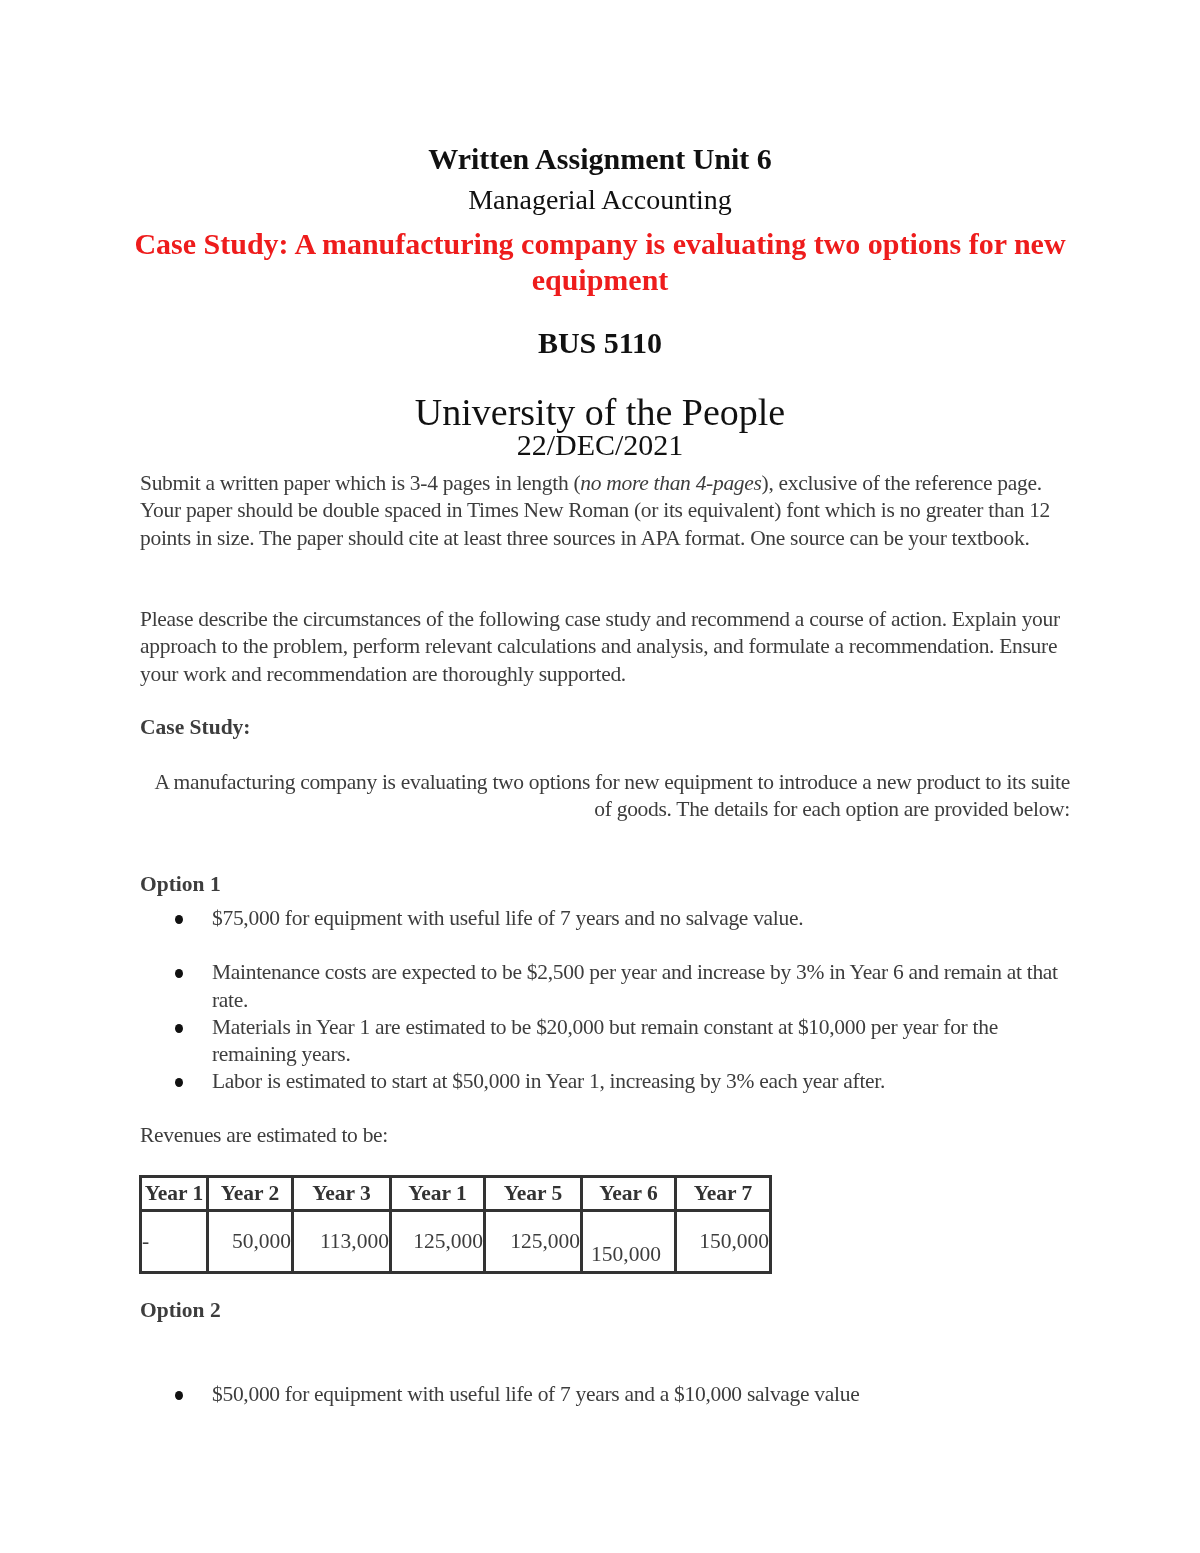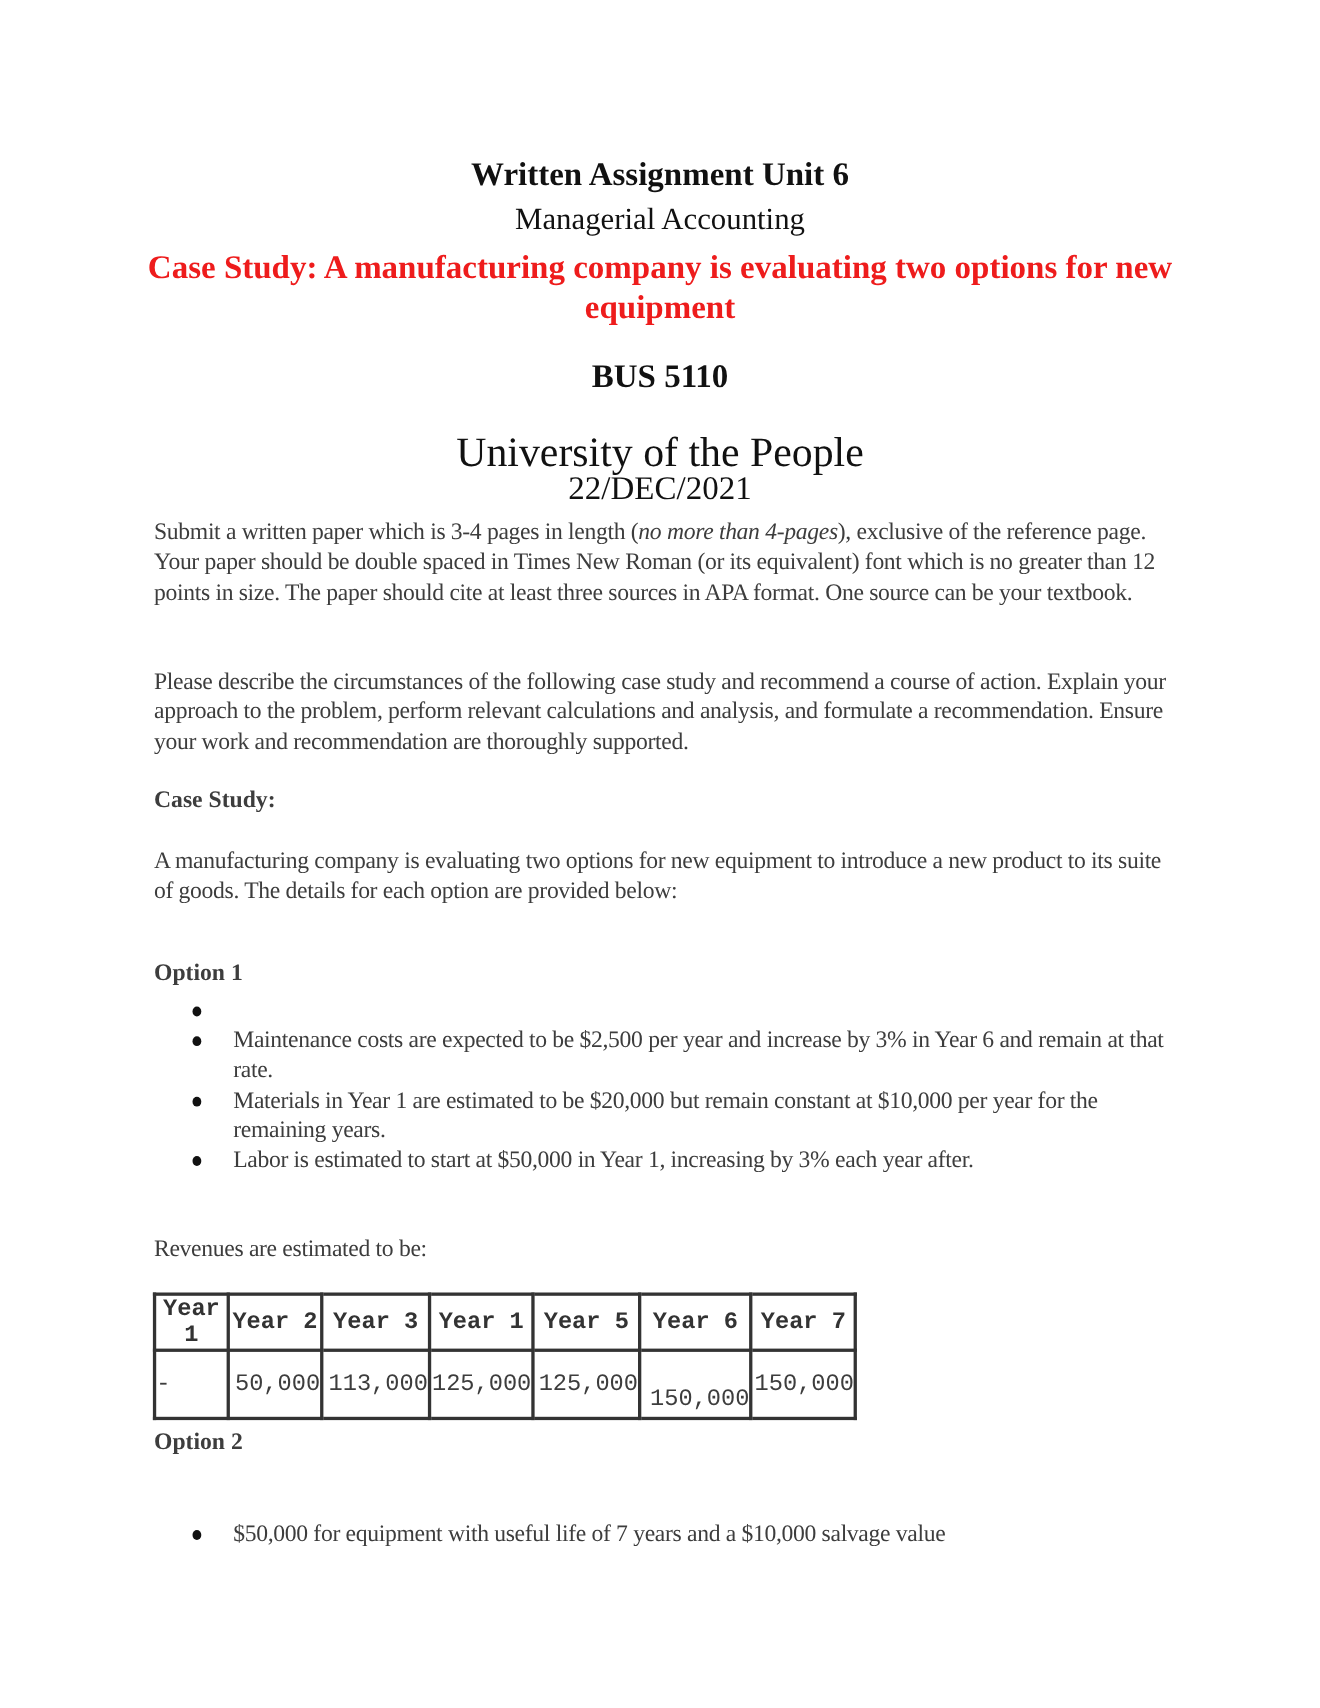--- a/index.html
+++ b/index.html
@@ -11,29 +11,29 @@
   .t2 { top: 184px; font-size: 28px; }
   .t3 { top: 226px; font-size: 30px; font-weight: bold; color: #ee1c1c; line-height: 36px; left: 130px; width: 940px; }
   .t4 { top: 326px; font-size: 30px; font-weight: bold; }
   .t5 { top: 390px; font-size: 38px; }
   .t6 { top: 428px; font-size: 30px; }
   .body-text { position: absolute; left: 140px; width: 930px; font-size: 21.5px; line-height: 27.3px; color: #3d3d3d; letter-spacing: -0.3px; }
   .p1 { top: 470px; }
   .p2 { top: 606px; }
   .h { position: absolute; left: 140px; font-size: 21.5px; font-weight: bold; color: #3d3d3d; }
   .h-case { top: 715px; }
-  .p3 { top: 769px; }
+  .p3 { top: 769px; text-align: right; }
   .h-opt1 { top: 872px; }
   ul.bullets { position: absolute; left: 140px; width: 930px; margin: 0; padding: 0; list-style: none; font-size: 21.5px; line-height: 27.3px; color: #3d3d3d; letter-spacing: -0.3px; }
   ul.bullets li { position: relative; padding-left: 72px; }
   ul.bullets li .dot { position: absolute; left: 35px; top: 10px; width: 8px; height: 9px; border-radius: 50%; background: #111; }
   .list1 { top: 905px; }
   .list1 li.gap { margin-bottom: 27px; }
   .rev-label { top: 1122px; }
-  table.rev { position: absolute; left: 139px; top: 1175px; border-collapse: collapse; border: 3px solid #333; font-size: 21.5px; color: #3d3d3d; font-family: Liberation Mono, monospace; }
+  table.rev { position: absolute; left: 139px; top: 1175px; border-collapse: collapse; border: 3px solid #333; font-size: 21.5px; color: #3d3d3d; }
   table.rev th, table.rev td { border: 3px solid #333; padding: 0; }
   table.rev th { height: 31px; font-weight: bold; text-align: center; color: #333; }
   table.rev td { height: 55px; text-align: right; vertical-align: middle; }
   table.rev td.first { text-align: left; }
   table.rev td.low { vertical-align: bottom; text-align: left; padding-left: 8px; padding-bottom: 4px; }
   .h-opt2 { top: 1298px; }
   .list2 { top: 1381px; }
 </style>
 </head>
 <body>
@@ -49,21 +49,21 @@
 
   <div class="body-text p1"><span>Submit a written paper which is 3-4 pages in length (</span><em>no more than 4-pages</em><span>), exclusive of the reference page.  Your paper should be double spaced in Times New Roman (or its equivalent) font which is no greater than 12 points in size. The paper should cite at least three sources in APA format.  One source can be your textbook.</span></div>
 
   <div class="body-text p2">Please describe the circumstances of the following case study and recommend a course of action. Explain your approach to the problem, perform relevant calculations and analysis, and formulate a recommendation. Ensure your work and recommendation are thoroughly supported.</div>
 
   <div class="h h-case">Case Study:</div>
   <div class="body-text p3">A manufacturing company is evaluating two options for new equipment to introduce a new product to its suite of goods. The details for each option are provided below:</div>
 
   <div class="h h-opt1">Option 1</div>
   <ul class="bullets list1">
-    <li class="gap"><span class="dot"></span></li>
+    <li class="gap"><span class="dot"></span><span>$75,000 for equipment with useful life of 7 years and no salvage value.</span></li>
     <li><span class="dot"></span><span>Maintenance costs are expected to be $2,500 per year and increase by 3% in Year 6 and remain at that rate.</span></li>
     <li><span class="dot"></span><span>Materials in Year 1 are estimated to be $20,000 but remain constant at $10,000 per year for the remaining years.</span></li>
     <li><span class="dot"></span><span>Labor is estimated to start at $50,000 in Year 1, increasing by 3% each year after.</span></li>
   </ul>
 
   <div class="body-text rev-label">Revenues are estimated to be:</div>
 
   <table class="rev">
     <tbody>
         <tr>

